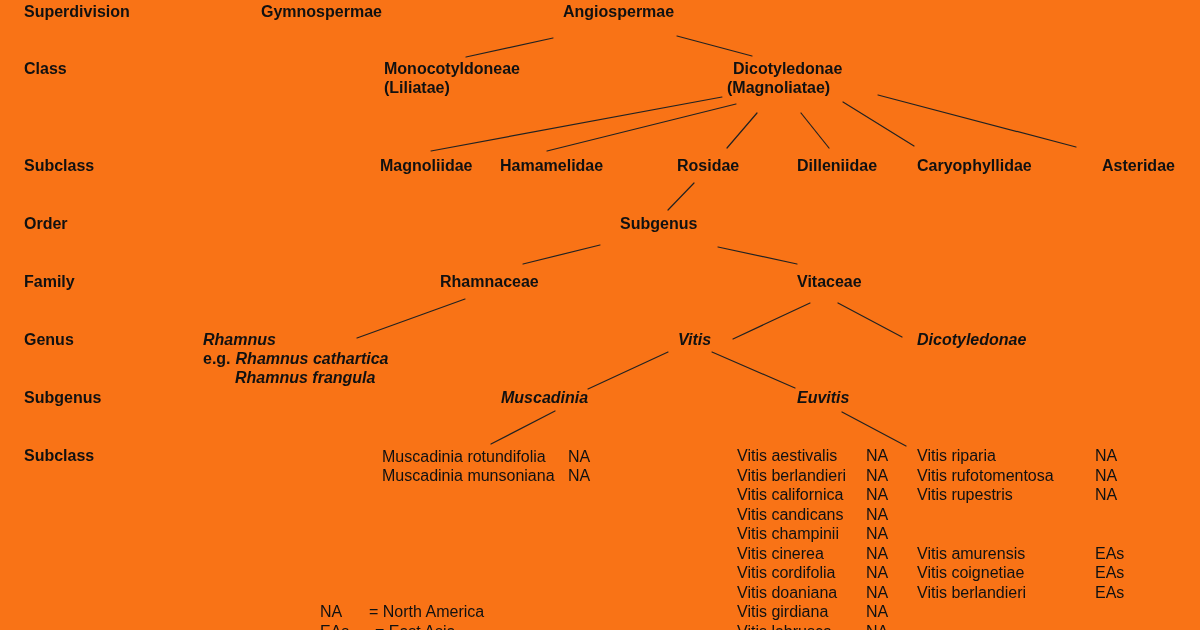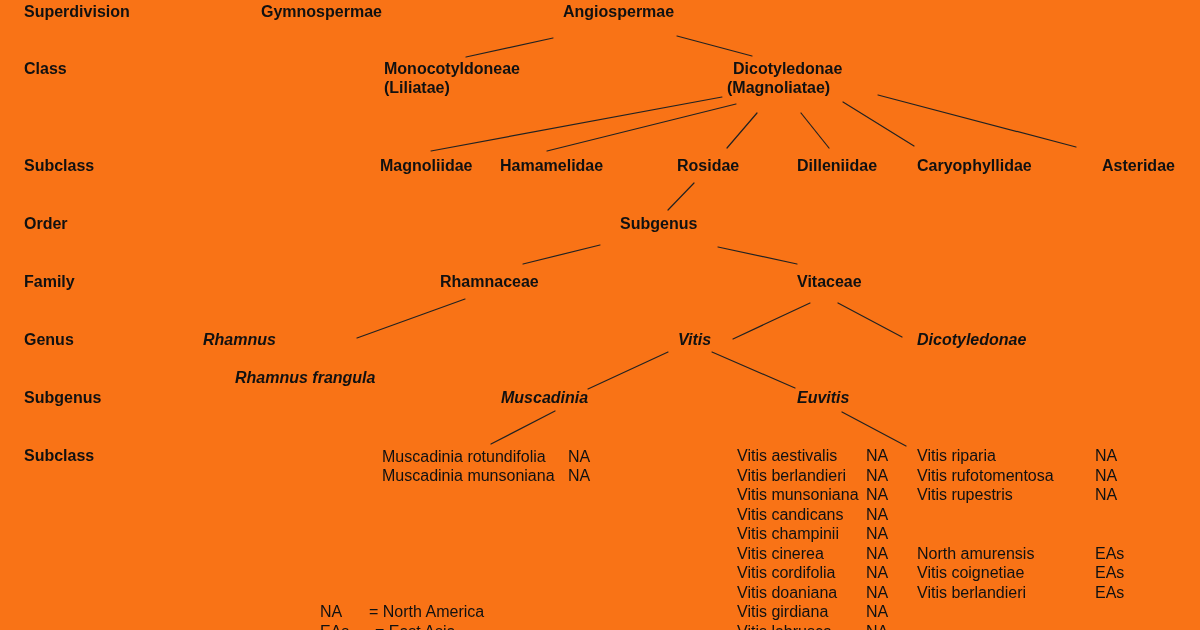--- a/index.html
+++ b/index.html
@@ -68,20 +68,21 @@
   <span class="t" style="left:797px;top:156px">Dilleniidae</span>
   <span class="t" style="left:917px;top:156px">Caryophyllidae</span>
   <span class="t" style="left:1102px;top:156px">Asteridae</span>
 
   <span class="t" style="left:620px;top:214px">Subgenus</span>
 
   <span class="t" style="left:440px;top:272px">Rhamnaceae</span>
   <span class="t" style="left:797px;top:272px">Vitaceae</span>
 
   <span class="t it" style="left:203px;top:330px">Rhamnus</span>
+  <span class="t" style="left:203px;top:349px"><span class="eg-prefix">e.g.</span><span class="eg-name">Rhamnus cathartica</span></span>
   <span class="t it" style="left:235px;top:368px">Rhamnus frangula</span>
   <span class="t it" style="left:678px;top:330px">Vitis</span>
   <span class="t it" style="left:917px;top:330px">Dicotyledonae</span>
 
   <span class="t it" style="left:501px;top:388px">Muscadinia</span>
   <span class="t it" style="left:797px;top:388px">Euvitis</span>
 
   <div class="row" style="left:382px;top:447px">
     <span class="name">Muscadinia rotundifolia</span>
     <span class="origin" style="left:186px">NA</span>
@@ -93,21 +94,21 @@
 
   <div class="row" style="left:737px;top:446px">
     <span class="name">Vitis aestivalis</span>
     <span class="origin" style="left:129px">NA</span>
   </div>
   <div class="row" style="left:737px;top:466px">
     <span class="name">Vitis berlandieri</span>
     <span class="origin" style="left:129px">NA</span>
   </div>
   <div class="row" style="left:737px;top:485px">
-    <span class="name">Vitis munsoniana</span>
+    <span class="name">Vitis californica</span>
     <span class="origin" style="left:129px">NA</span>
   </div>
   <div class="row" style="left:737px;top:505px">
     <span class="name">Vitis candicans</span>
     <span class="origin" style="left:129px">NA</span>
   </div>
   <div class="row" style="left:737px;top:524px">
     <span class="name">Vitis champinii</span>
     <span class="origin" style="left:129px">NA</span>
   </div>
@@ -139,21 +140,21 @@
   <div class="row" style="left:917px;top:466px">
     <span class="name">Vitis rufotomentosa</span>
     <span class="origin" style="left:178px">NA</span>
   </div>
   <div class="row" style="left:917px;top:485px">
     <span class="name">Vitis rupestris</span>
     <span class="origin" style="left:178px">NA</span>
   </div>
 
   <div class="row" style="left:917px;top:544px">
-    <span class="name">North amurensis</span>
+    <span class="name">Vitis amurensis</span>
     <span class="origin" style="left:178px">EAs</span>
   </div>
   <div class="row" style="left:917px;top:563px">
     <span class="name">Vitis coignetiae</span>
     <span class="origin" style="left:178px">EAs</span>
   </div>
   <div class="row" style="left:917px;top:583px">
     <span class="name">Vitis berlandieri</span>
     <span class="origin" style="left:178px">EAs</span>
   </div>

